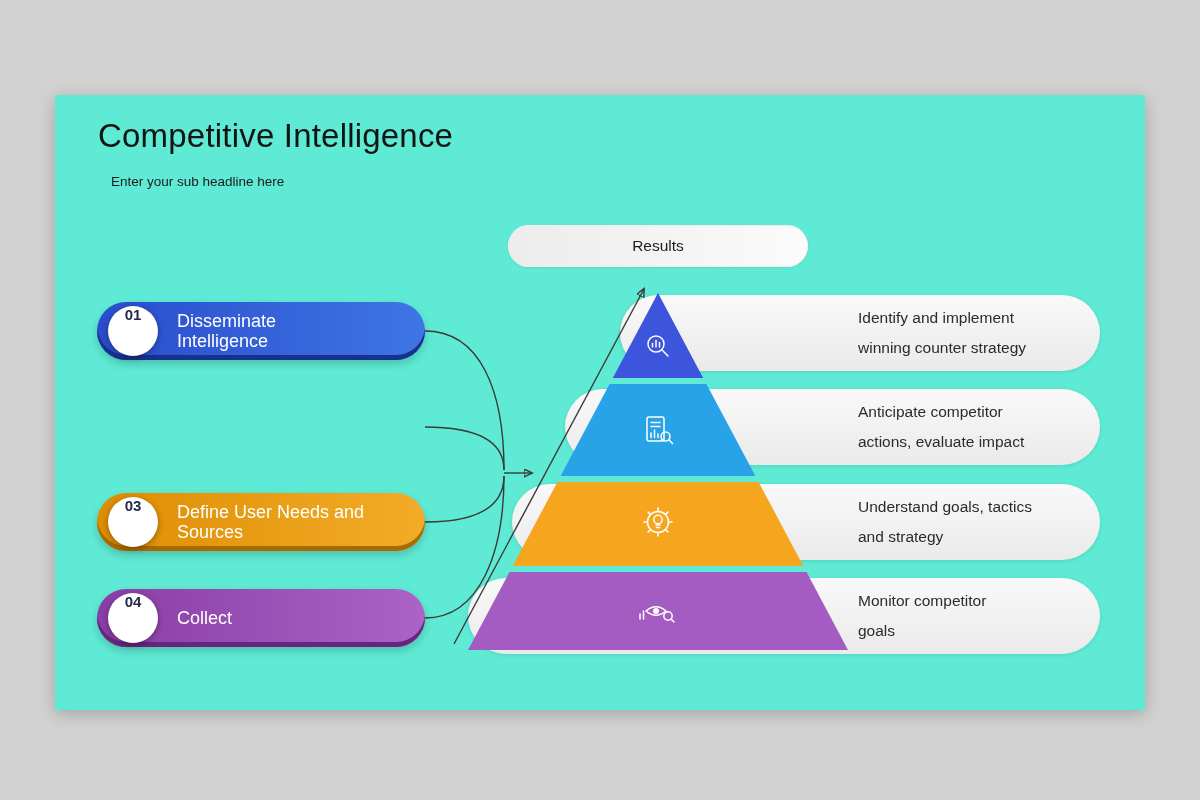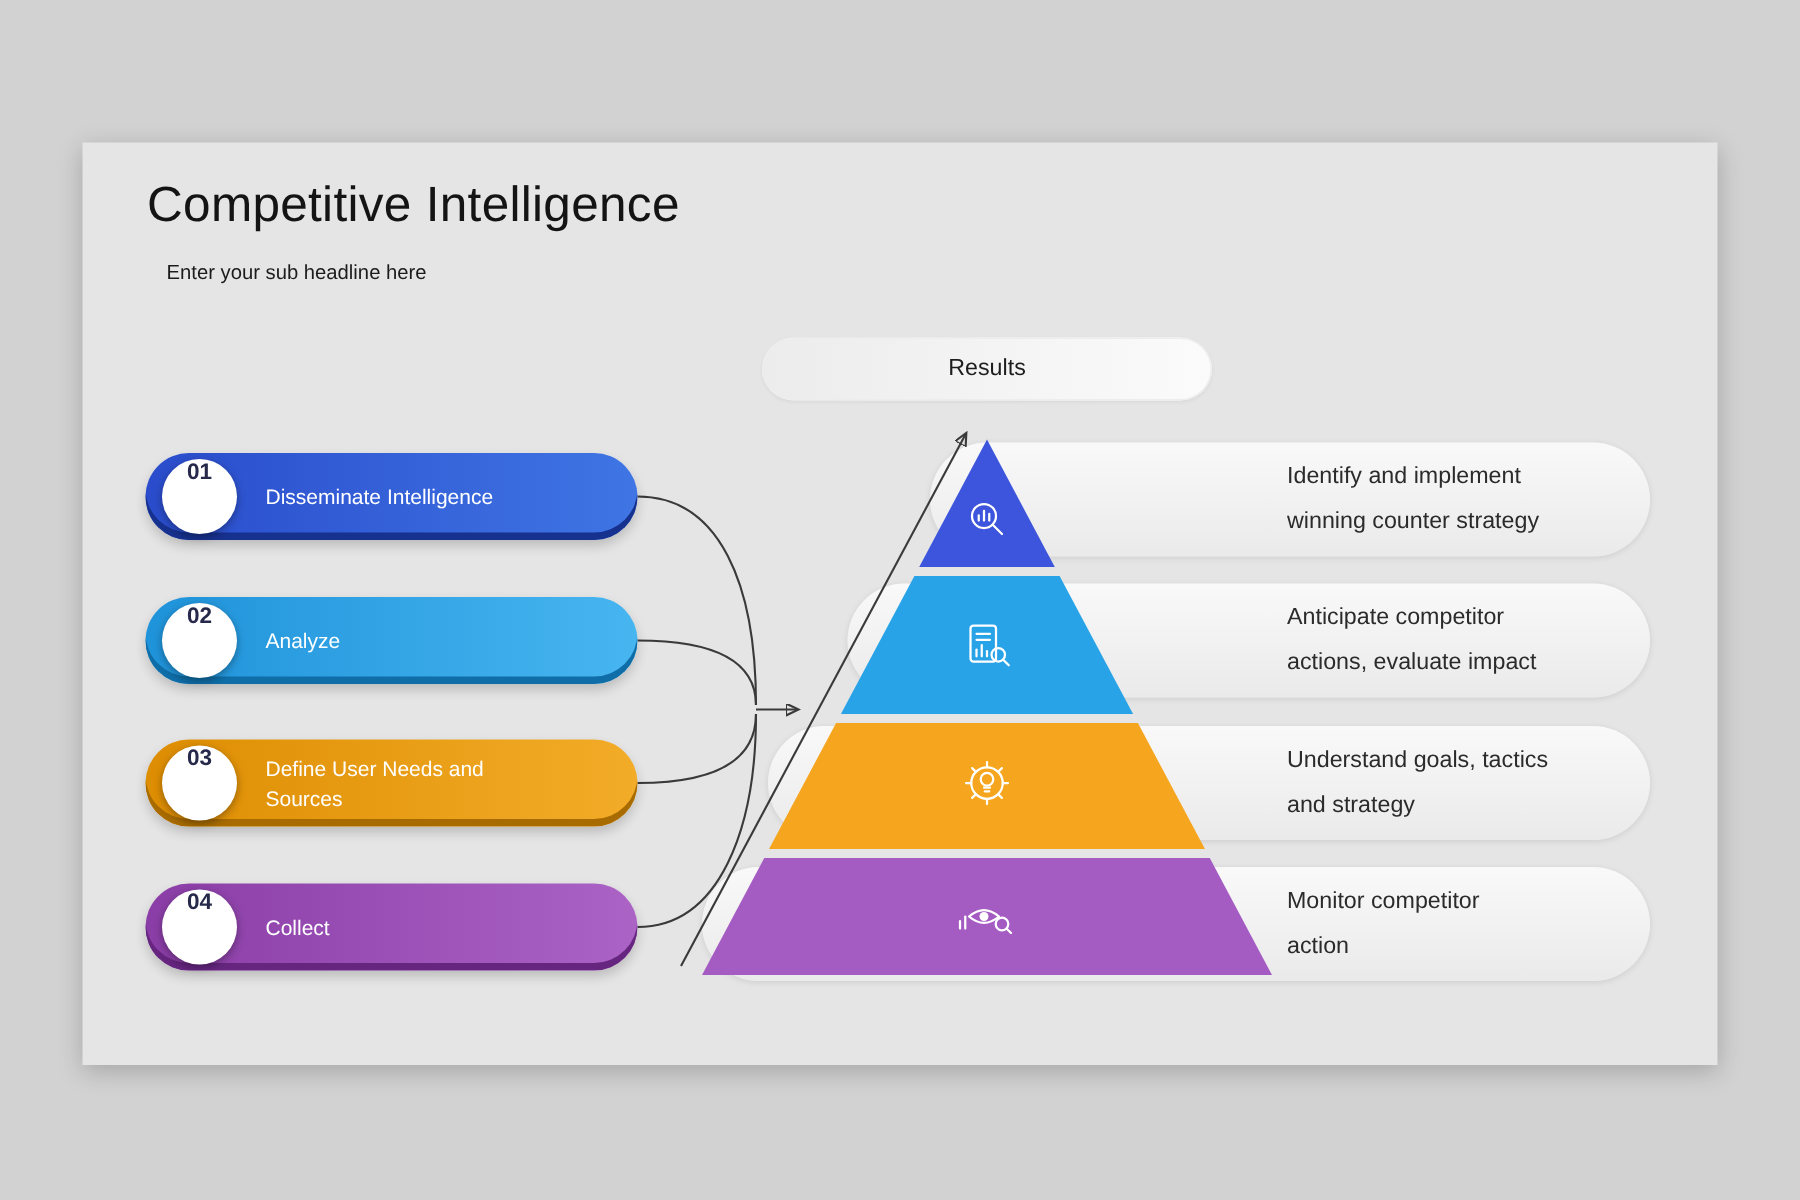--- a/index.html
+++ b/index.html
@@ -24,21 +24,21 @@
   .step { position: absolute; left: 42px; width: 328px; height: 58px; border-radius: 29px;
           display: flex; align-items: center; padding-left: 80px;
           background: linear-gradient(90deg, var(--g1), var(--g2));
           box-shadow: inset 0 -5px 0 var(--edge), 0 4px 8px rgba(0,0,0,.18);
           z-index: 3; }
   .step-0 { top: 207px; } .step-1 { top: 303px; } .step-2 { top: 398px; } .step-3 { top: 494px; }
   .step-num { position: absolute; left: 11px; top: 4px; width: 50px; height: 50px; border-radius: 50%;
               background: #fff; display: flex; align-items: flex-start; justify-content: center;
               font-weight: bold; font-size: 15px; color: #27294a;
               box-shadow: 0 2px 6px rgba(0,0,0,.35); }
-  .step-label { color: #fff; font-size: 14px; line-height: 20px; max-width: 192px; }
+  .step-label { color: #fff; font-size: 18px; line-height: 20px; max-width: 192px; }
 
   .rrow { position: absolute; height: 76px; border-radius: 38px;
           background: linear-gradient(180deg,#f9f9f9,#eaeaea);
           box-shadow: 0 1px 4px rgba(0,0,0,.10); z-index: 1; }
   .rrow-0 { left: 565px; top: 200px; width: 480px; }
   .rrow-1 { left: 510px; top: 294px; width: 535px; }
   .rrow-2 { left: 457px; top: 389px; width: 588px; }
   .rrow-3 { left: 413px; top: 483px; width: 632px; }
 
   .rtext { position: absolute; left: 803px; font-size: 15.5px; line-height: 30px;
@@ -48,40 +48,34 @@
   .connectors { position: absolute; left: 365px; top: 185px; z-index: 2; }
   .connectors path { fill: none; stroke: #3a3a3a; stroke-width: 1.4; }
   .pyramid    { position: absolute; left: 385px; top: 190px; z-index: 3; }
 
   .icon { stroke: #fff; stroke-width: 1.5; fill: none; stroke-linecap: round; stroke-linejoin: round; }
 </style>
 </head>
 <body>
 
 <div class="stage" style="background: rgb(210, 210, 210);">
-  <div class="card" style="background: #e5e5e5; padding-left: 32px;">
+  <div class="card" style="background: #5eead4; padding-left: 32px;">
 
     <h1 class="title">Competitive Intelligence</h1>
     <div class="subtitle">Enter your sub headline here</div>
 
     <div class="col-header results">
       <span>Results</span>
     </div>
 
     <div class="step step-0" style="--g1: #2a4ccc; --g2: #3f75e4; --edge: #17318f;">
       <div class="step-num">
         <span>01</span>
       </div>
       <div class="step-label">Disseminate Intelligence</div>
-    </div>
-    <div class="step step-1" style="--g1: #1f93da; --g2: #47b5f0; --edge: #0f6ea8;">
-      <div class="step-num">
-        <span>02</span>
-      </div>
-      <div class="step-label">Analyze</div>
     </div>
     <div class="step step-2" style="--g1: #dd8d02; --g2: #f3ac28; --edge: #a86b00;">
       <div class="step-num">
         <span>03</span>
       </div>
       <div class="step-label">Define User Needs and Sources</div>
     </div>
     <div class="step step-3" style="--g1: #8a3da6; --g2: #ab63c6; --edge: #662680;">
       <div class="step-num">
         <span>04</span>
@@ -101,21 +95,21 @@
     <div class="rtext rtext-1">
       <div>Anticipate competitor</div>
       <div>actions, evaluate impact</div>
     </div>
     <div class="rtext rtext-2">
       <div>Understand goals, tactics</div>
       <div>and strategy</div>
     </div>
     <div class="rtext rtext-3">
       <div>Monitor competitor</div>
-      <div>action</div>
+      <div>goals</div>
     </div>
 
     <svg class="connectors" width="250" height="400" viewBox="0 0 250 400">
       <defs>
         <marker id="ah" markerWidth="10" markerHeight="9" refX="8" refY="4" orient="auto" markerUnits="userSpaceOnUse">
           <path d="M0,0 L8.5,4 L0,8 Z" fill="#3a3a3a" stroke="none"></path>
         </marker>
       </defs>
       <path d="M5,51 C60,51 84,110 84,190"></path>
       <path d="M5,147 C55,147 84,160 84,190"></path>

